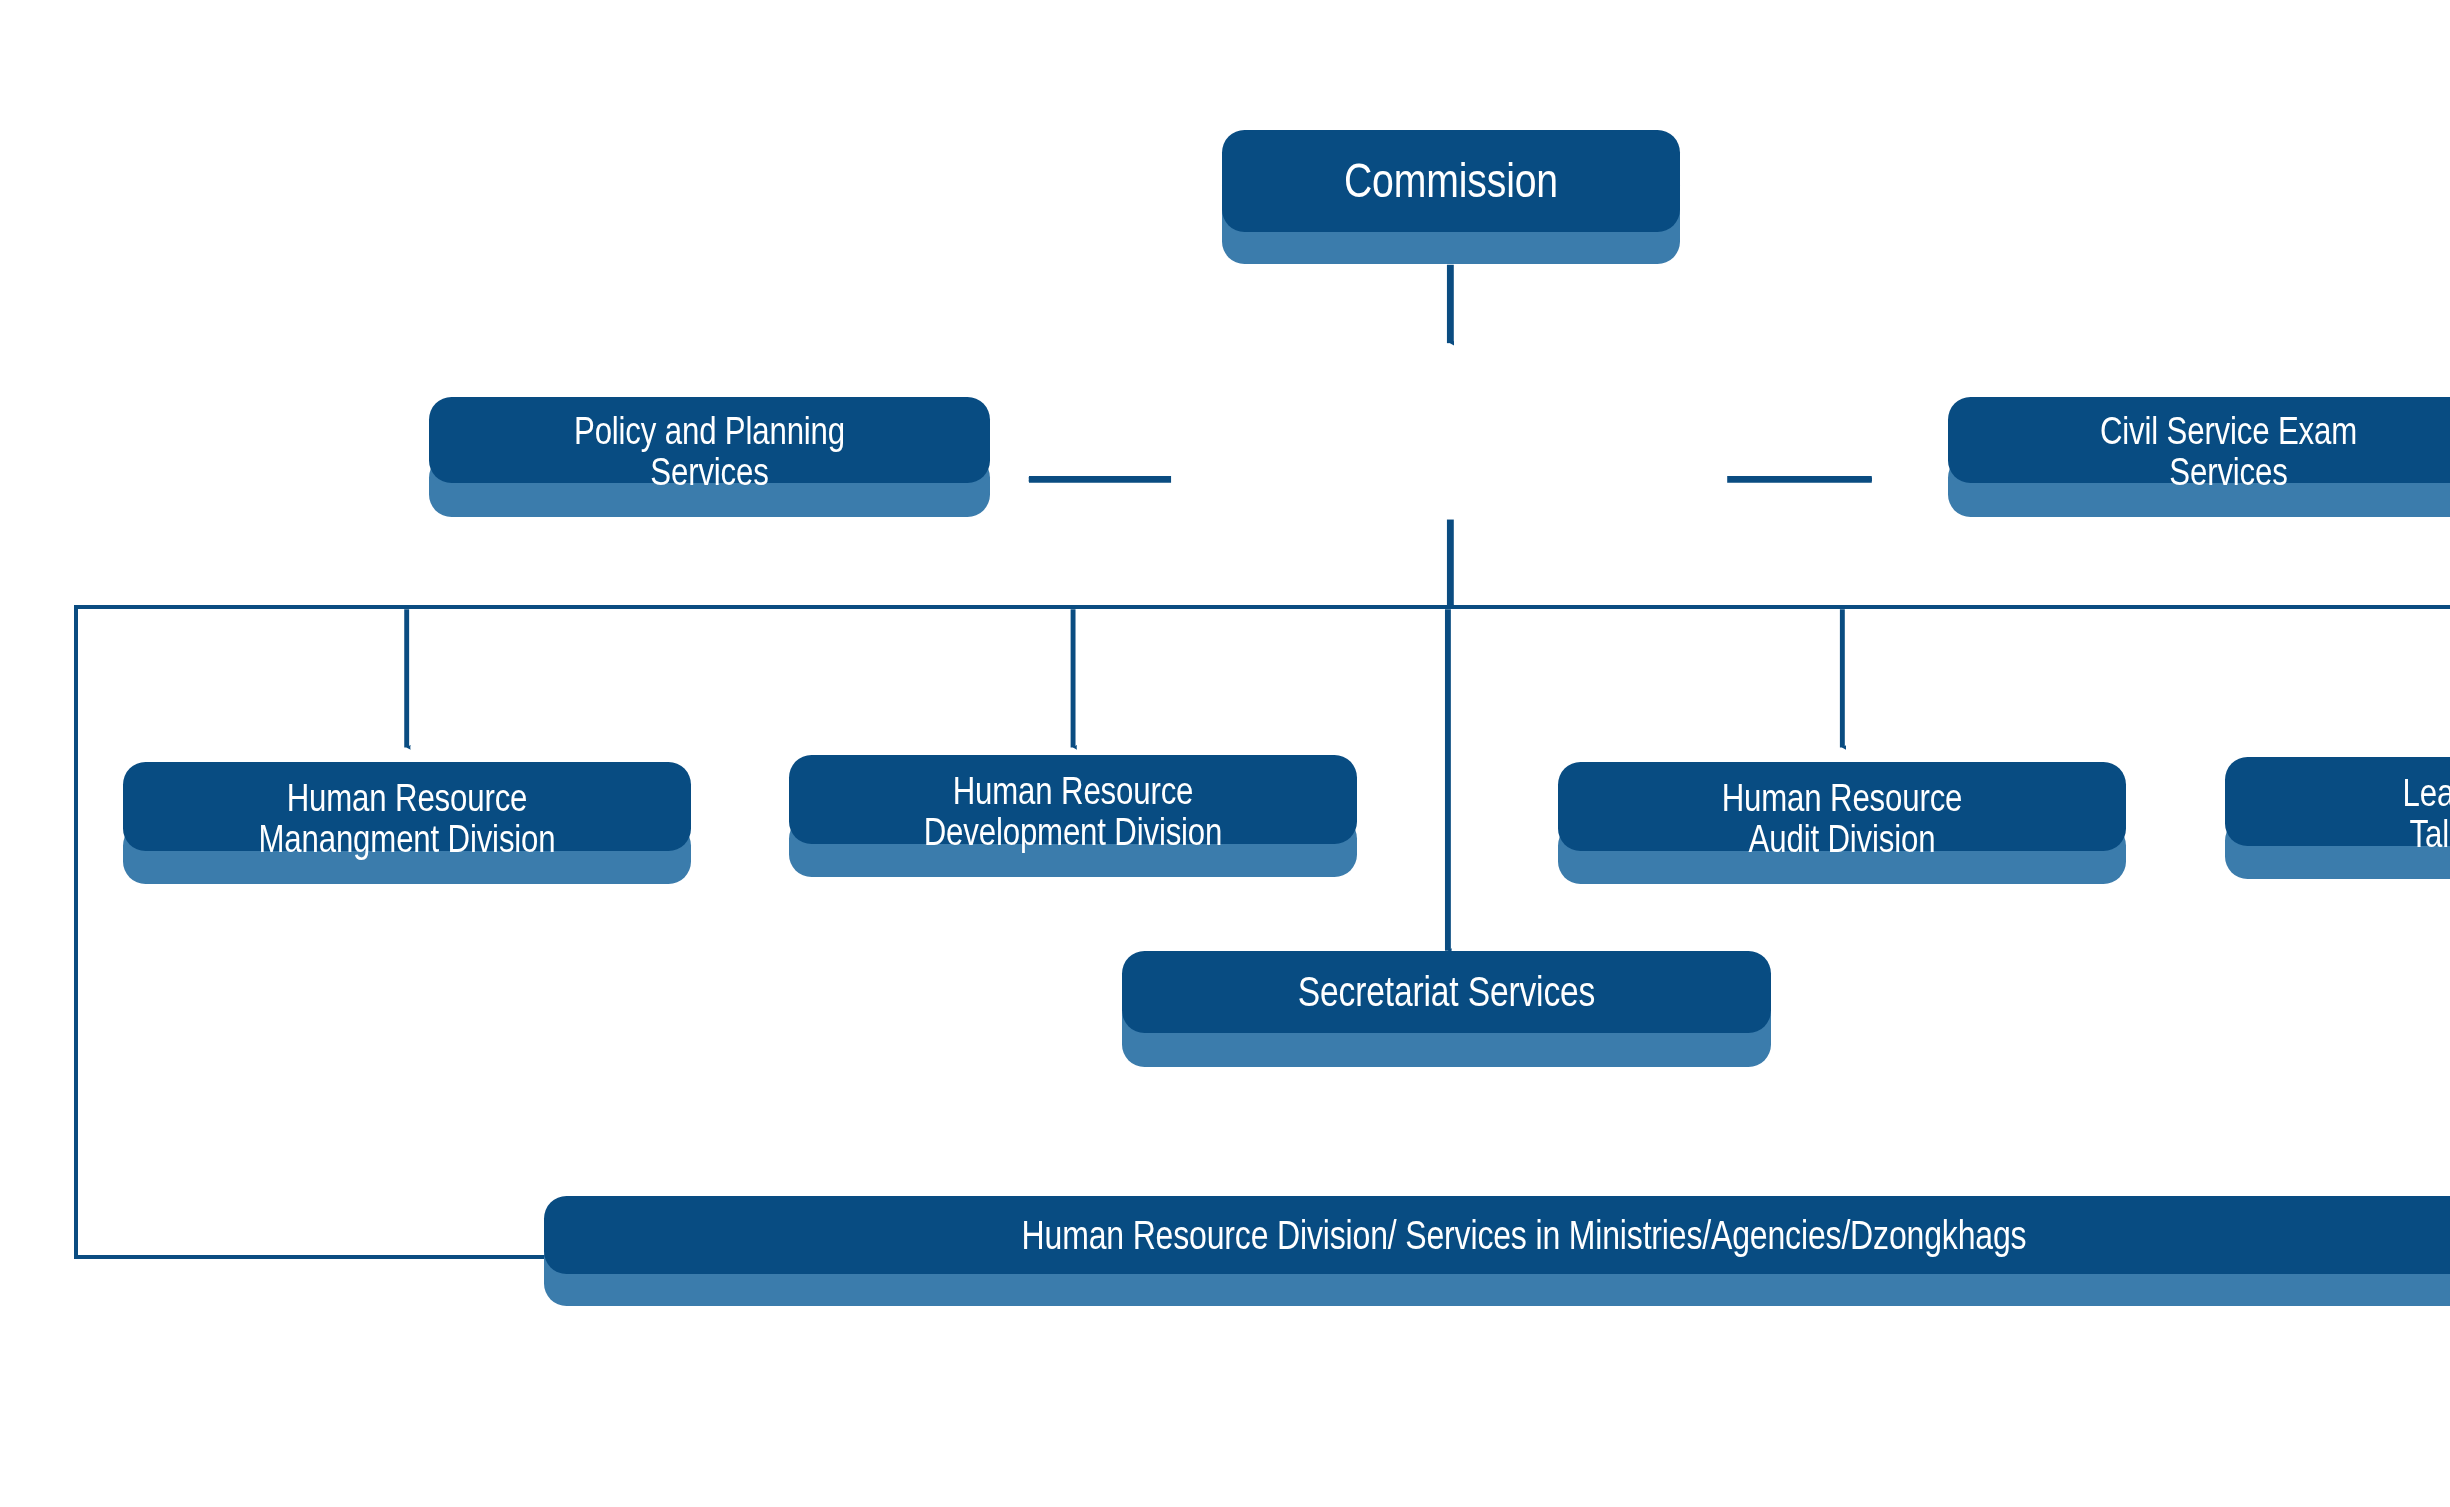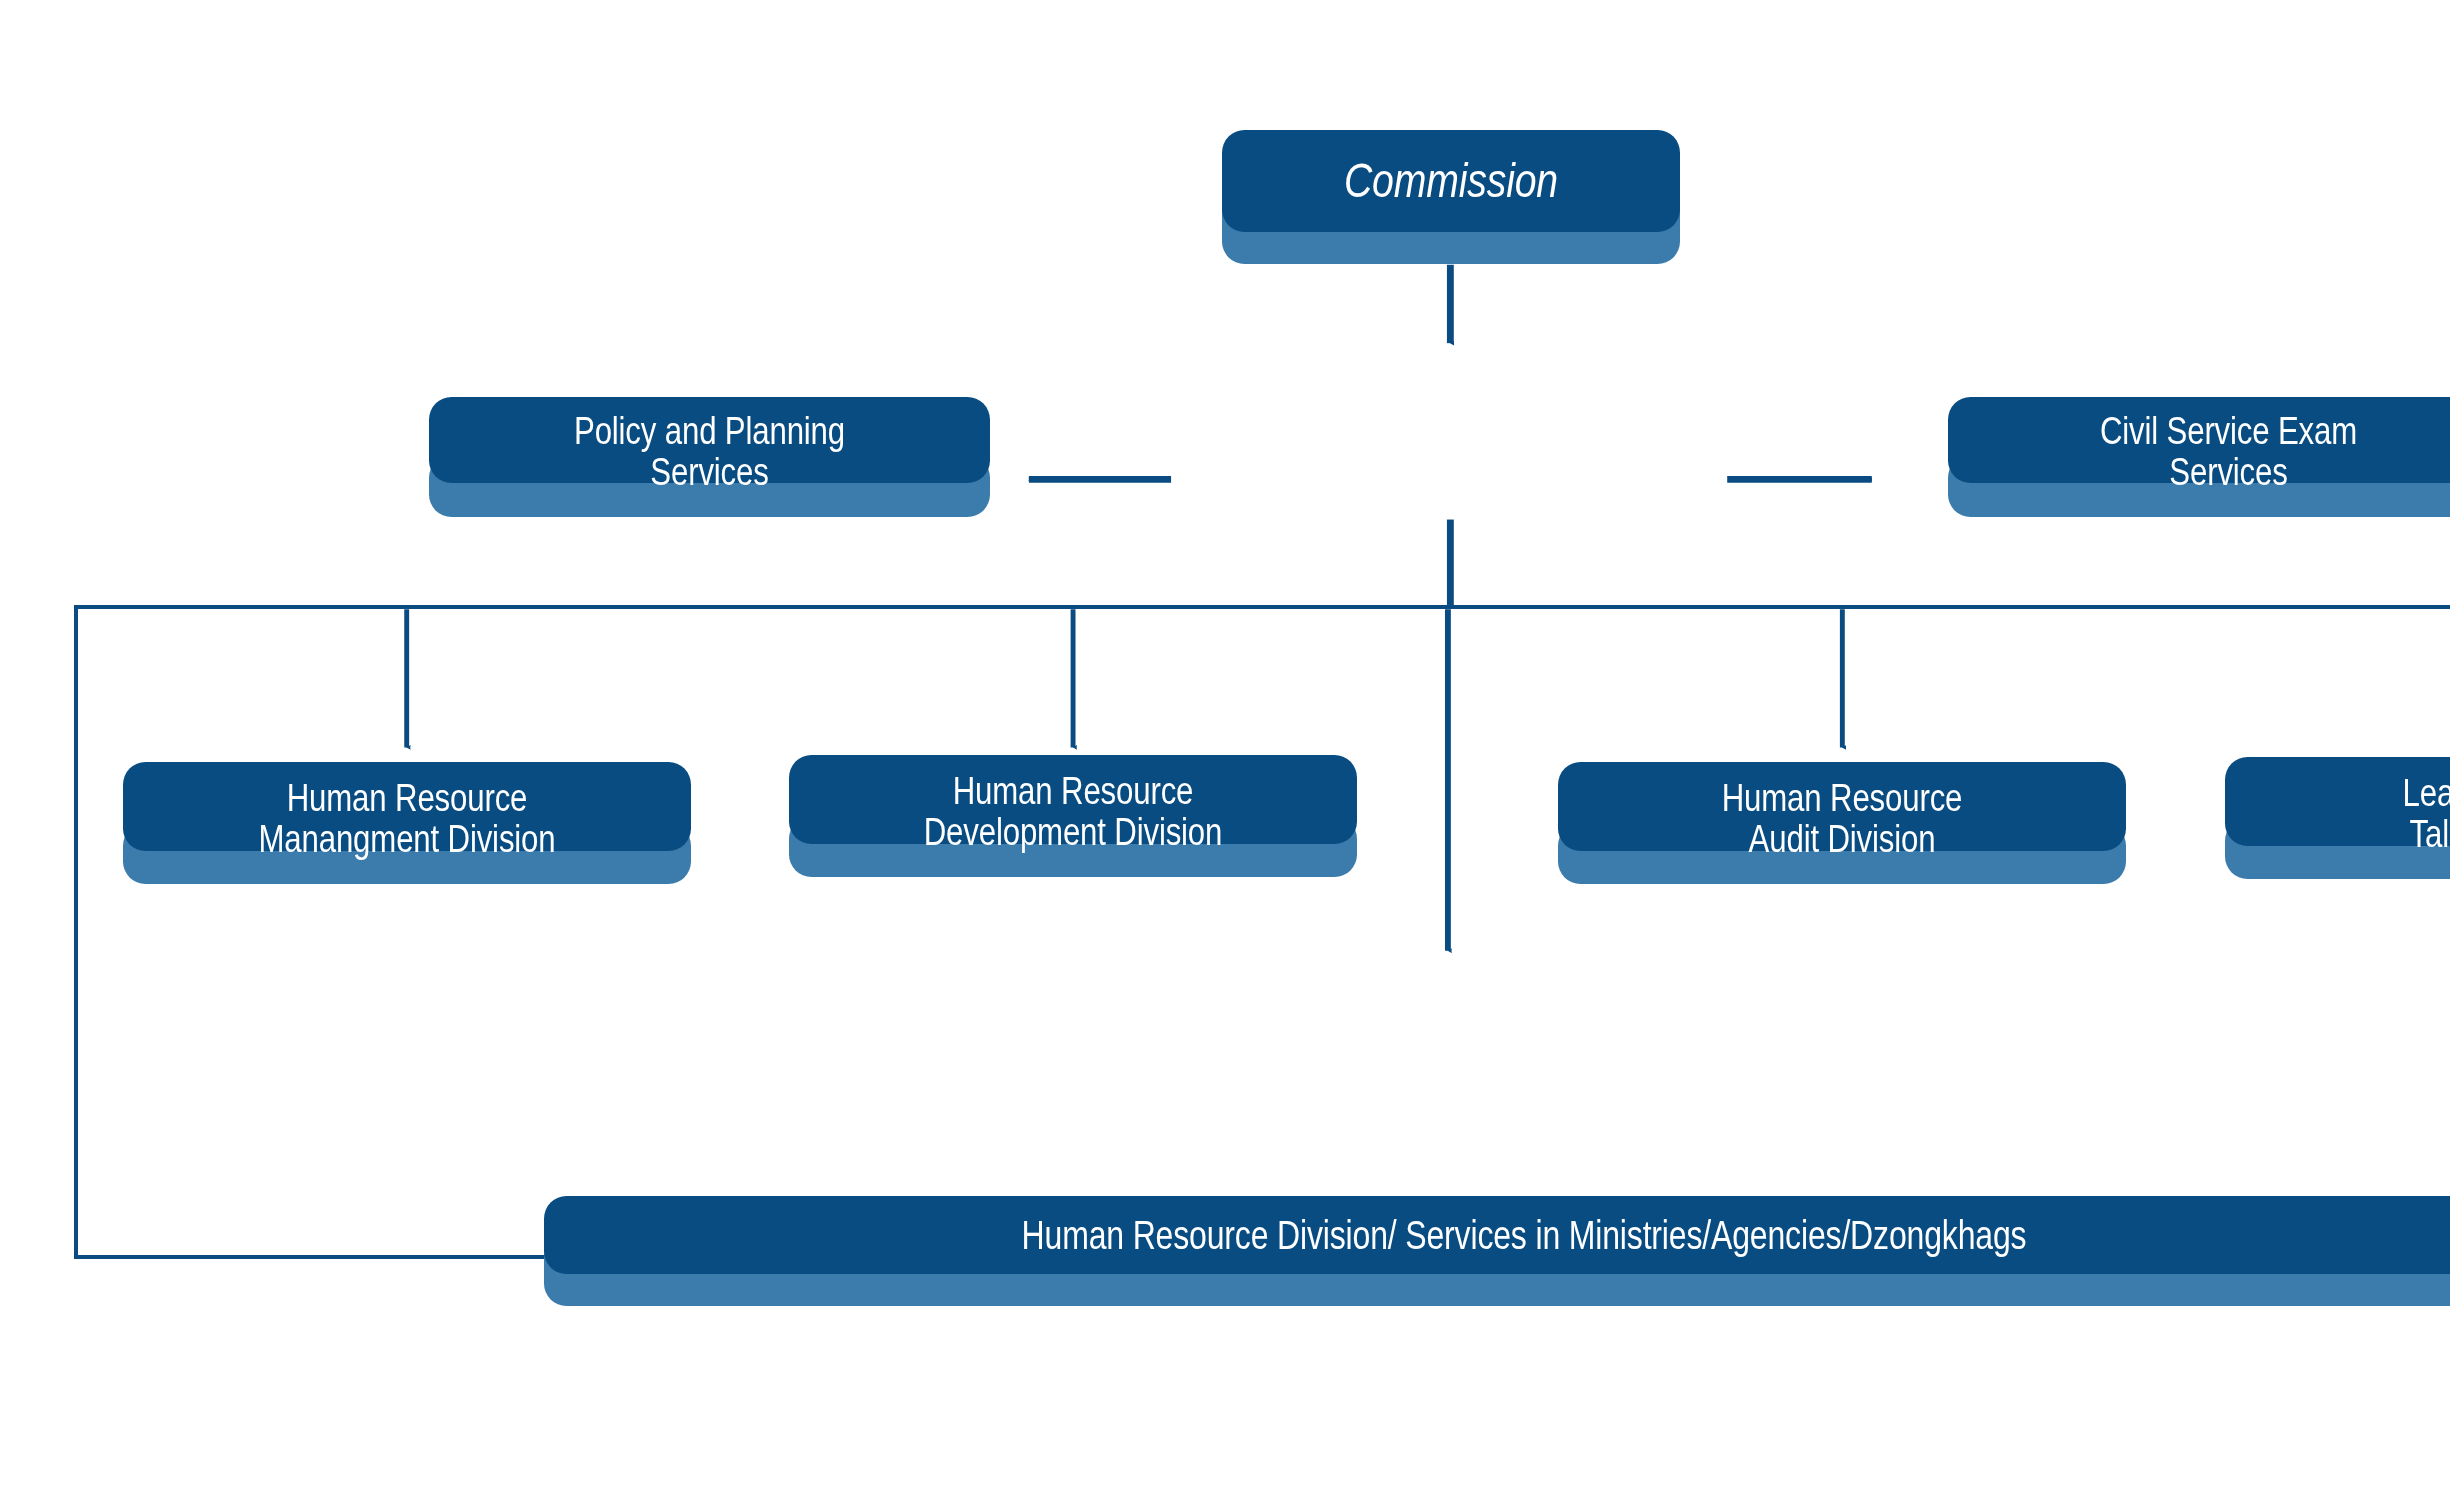--- a/index.html
+++ b/index.html
@@ -92,21 +92,21 @@
 
     <g>
       <line x1="3760" y1="1243" x2="3760" y2="1525" stroke="#0a4c81" stroke-width="10" marker-end="url(#ah-down)"></line>
     </g>
 
     <g>
       <line x1="5120" y1="1243" x2="5120" y2="1525" stroke="#0a4c81" stroke-width="10" marker-end="url(#ah-down)"></line>
     </g>
   </svg>
 
-  <div class="node one-line" style="left:1222px;top:130px;width:458px;height:135px;font-style:italic;">
+  <div class="node one-line" style="left:1222px;top:130px;width:458px;height:135px;">
     <div class="back" style="top:33px;height:101px;"></div>
     <div class="front" style="height:102px;"></div>
     <div class="label" style="font-size:49px;height:102px;">Commission</div>
   </div>
 
 
   <div class="node" style="left:429px;top:397px;width:561px;height:120px;border-radius:8px;">
     <div class="back" style="top:58px;height:62px;"></div>
     <div class="front" style="height:86px;"></div>
     <div class="label" style="font-size:39px;height:108px;">Policy and Planning
@@ -141,20 +141,25 @@
 Audit Division</div>
   </div>
 
   <div class="node" style="left:2225px;top:757px;width:568px;height:123px;">
     <div class="back" style="top:61px;height:61px;"></div>
     <div class="front" style="height:89px;"></div>
     <div class="label" style="font-size:39px;height:112px;">Leadership and
 Talent Division</div>
   </div>
 
+  <div class="node one-line" style="left:1122px;top:951px;width:649px;height:115px;">
+    <div class="back" style="top:42px;height:74px;"></div>
+    <div class="front" style="height:82px;"></div>
+    <div class="label" style="font-size:42px;height:82px;">Secretariat  Services</div>
+  </div>
 
   <div class="node one-line" style="left:544px;top:1196px;width:1960px;height:110px;z-index:8;">
     <div class="back" style="top:39px;height:71px;"></div>
     <div class="front" style="height:78px;"></div>
     <div class="label" style="font-size:40px;height:78px;">Human Resource Division/ Services in Ministries/Agencies/Dzongkhags</div>
   </div>
 
 </div>
 
 

